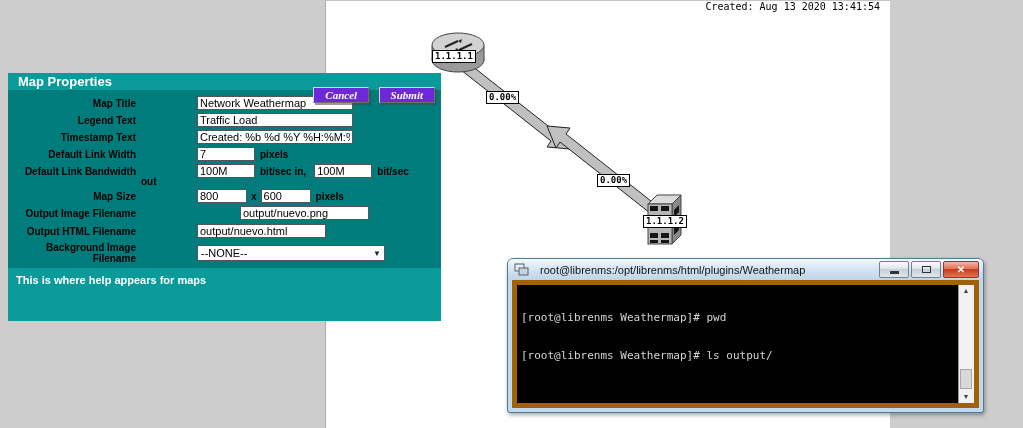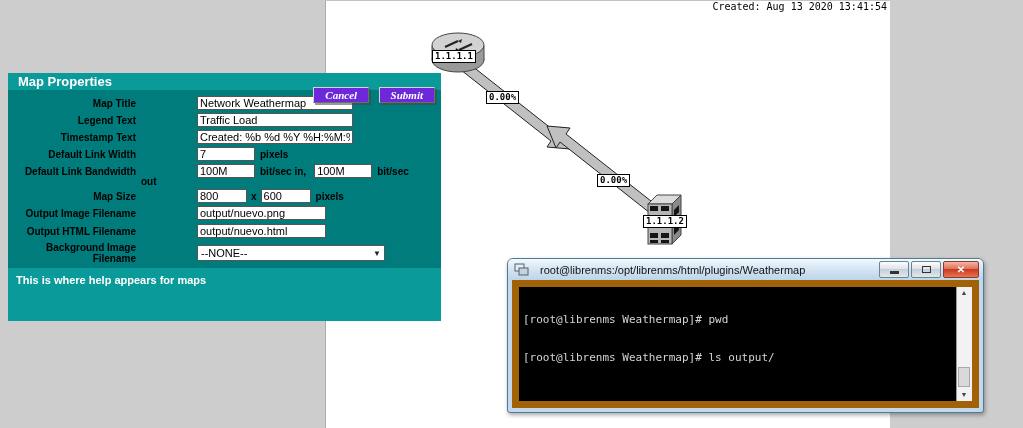--- a/index.html
+++ b/index.html
@@ -2,21 +2,21 @@
 <html><head>
 <meta charset="utf-8">
 <style>
   html,body{margin:0;padding:0;}
   .page{position:relative;width:1023px;height:428px;background:#cdcdcd;overflow:hidden;
         font-family:"Liberation Sans",sans-serif;}
   
   .map-area{position:absolute;left:325px;top:0;width:565px;height:428px;background:#ffffff;
             border-left:1px solid #aaa;border-top:1px solid #c4c4c4;box-sizing:border-box;}
   .map-svg{position:absolute;left:0;top:0;width:1023px;height:428px;pointer-events:none;}
-  .created{position:absolute;top:1px;right:136px;font-family:"DejaVu Sans Mono",monospace;
+  .created{position:absolute;top:1px;right:143px;font-family:"DejaVu Sans Mono",monospace;
            font-size:10px;color:#000;}
   .map-label{position:absolute;background:#fff;border:1px solid #000;color:#000;
              font-family:"DejaVu Sans Mono",monospace;font-size:9px;font-weight:bold;
              line-height:11px;padding:0 2px;white-space:nowrap;}
   
   .dialog{position:absolute;left:8px;top:25px;width:433px;height:248px;background:#017c7c;z-index:5;margin-top:48px;}
   .dialog-header{height:17px;line-height:17px;background:#0b9a9a;color:#fff;font-size:13px;
                  font-weight:bold;padding-left:10px;}
   .dialog-buttons{position:absolute;top:12px;right:6px;z-index:6;}
   .dlg-btn{background:#6d28d9;color:#fff;font:bold italic 11px "Liberation Serif",serif;
@@ -52,21 +52,21 @@
   .win-btn{width:28px;height:15px;border:1px solid #70828f;border-radius:2px;
            background:linear-gradient(#fdfdfd,#dbe1e7 50%,#c6cfd8 50%,#e1e7ec);
            display:flex;align-items:center;justify-content:center;cursor:pointer;}
   .win-btn.close{width:34px;border-color:#8c3a2b;
            background:linear-gradient(#f3b5a6,#e0« 50%,#c93a22 50%,#e8734f);
            background:linear-gradient(#f3b5a6,#e06a50 50%,#c93a22 50%,#e8734f);}
   .glyph-min{display:block;width:9px;height:3px;background:#333;margin-top:6px;}
   .glyph-max{display:block;width:9px;height:7px;border:1px solid #333;box-sizing:border-box;}
   .glyph-close{color:#fff;font-size:10px;font-weight:bold;line-height:10px;}
   .term-body{position:absolute;left:4px;top:21px;right:4px;bottom:4px;background:#000;
-             border:7px solid #a16207;box-sizing:border-box;}
+             border:5px solid #a16207;box-sizing:border-box;}
   .term-text{position:absolute;left:0;top:0;right:15px;bottom:0;padding:2px 4px;
              font-family:"DejaVu Sans Mono",monospace;font-size:11px;line-height:12.5px;
              color:#d4d4d4;white-space:pre;overflow:hidden;}
   .term-scroll{position:absolute;right:0;top:0;bottom:0;width:15px;background:#f2f2f2;
                border-left:1px solid #999;}
   .scroll-arrow{position:absolute;left:0;width:14px;height:12px;text-align:center;font-size:7px;
                 color:#444;line-height:12px;cursor:pointer;}
   .scroll-arrow.up{top:0;} .scroll-arrow.down{bottom:0;}
   .scroll-thumb{position:absolute;left:1px;bottom:14px;width:12px;height:20px;background:#d9d9d9;
                 border:1px solid #a8a8a8;box-sizing:border-box;cursor:grab;}
@@ -170,21 +170,21 @@
       <div class="row">
         <div class="lbl">Map Size</div>
         <div class="ctl">
           <input class="in-xs" value="800" style="">
           <span class="sep">x</span>
           <input class="in-xs" value="600" style="">
           <span class="unit">pixels</span>
         </div>
       </div>
 
-      <div class="row" style="margin-bottom:4px;">
+      <div class="row" style="margin-bottom:4px;gap:43px;">
         <div class="lbl">Output Image Filename</div>
         <div class="ctl">
           <input class="in-md" value="output/nuevo.png" style="">
         </div>
       </div>
 
       <div class="row" style="margin-bottom:4px;">
         <div class="lbl">Output HTML Filename</div>
         <div class="ctl">
           <input class="in-md" value="output/nuevo.html" style="">

